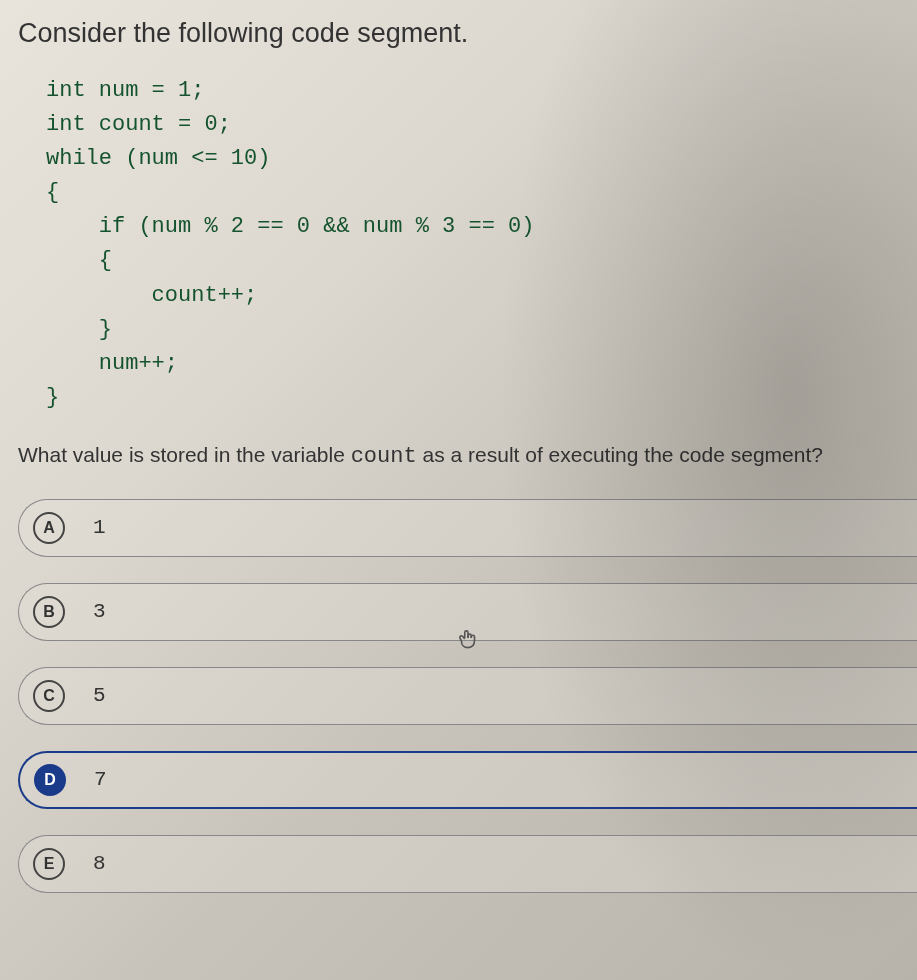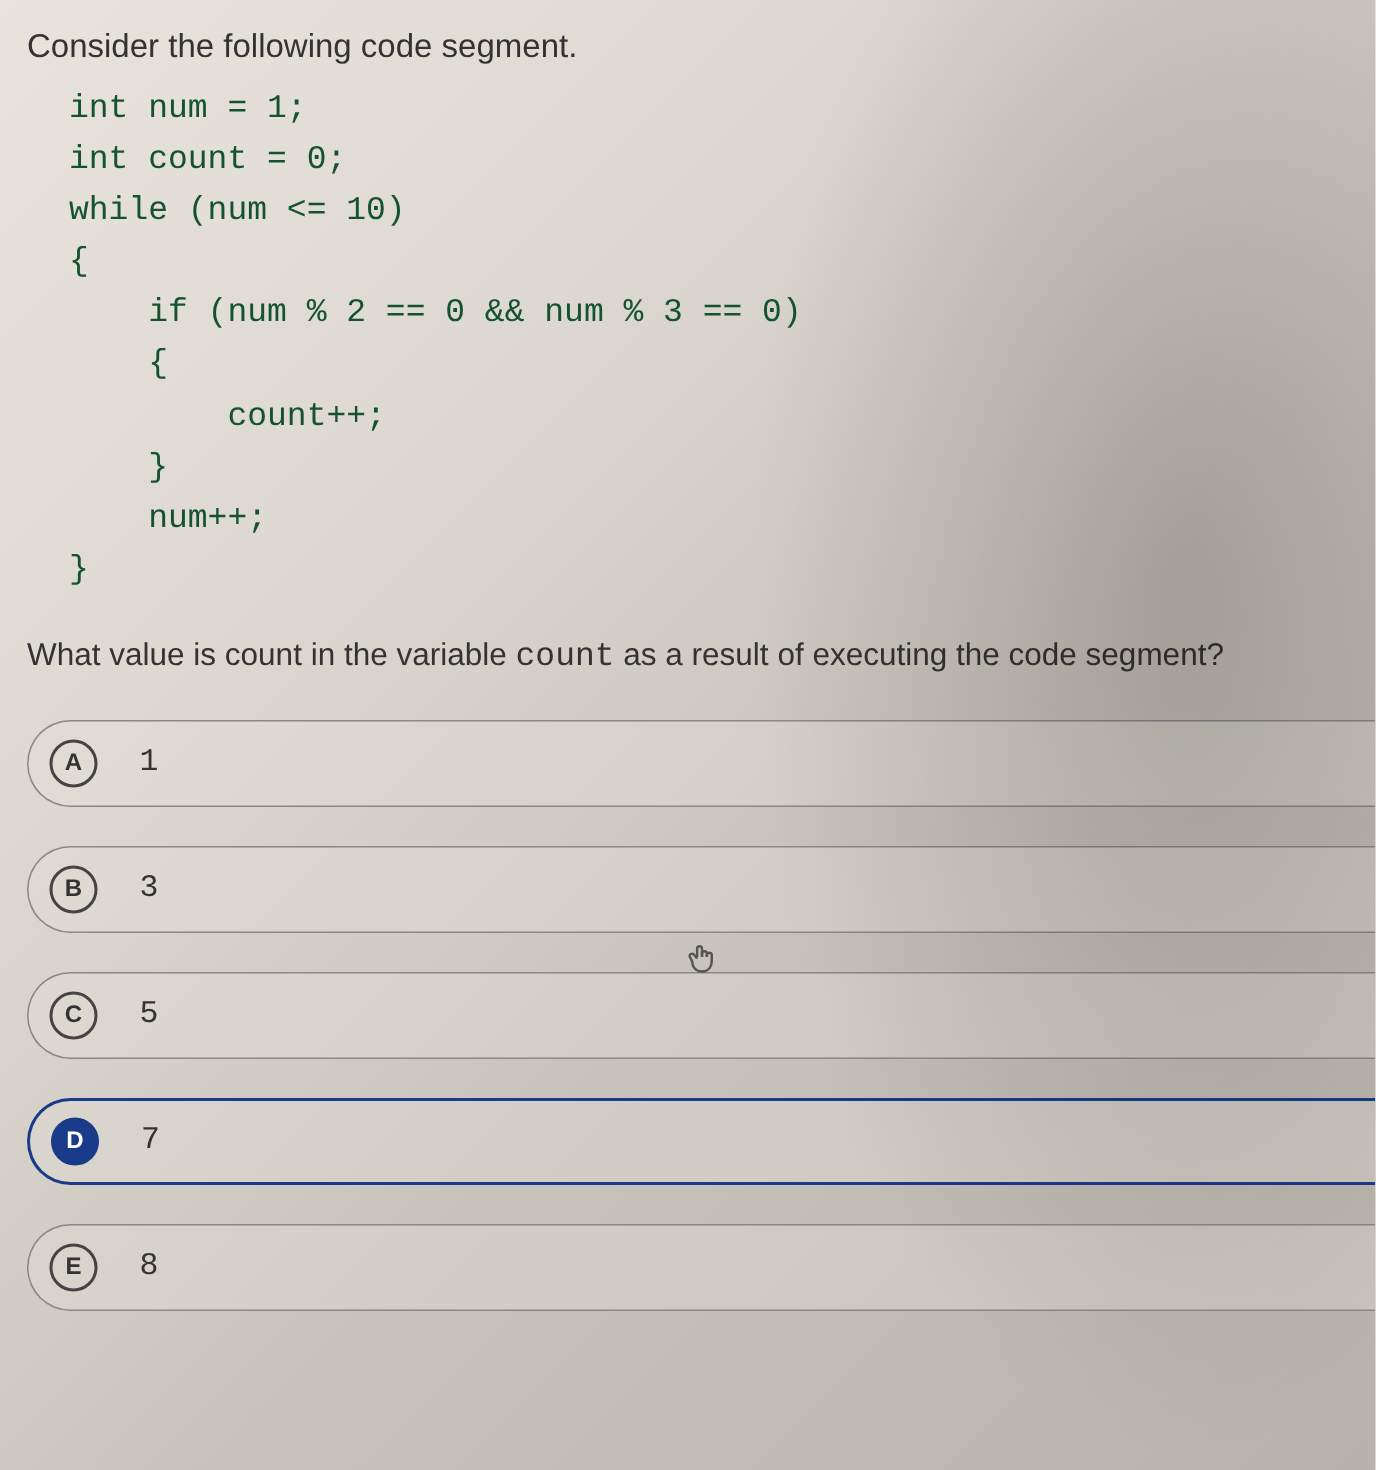--- a/index.html
+++ b/index.html
@@ -7,23 +7,23 @@
       width: 917px;
       height: 980px;
       background: linear-gradient(135deg, #e8e4dc 0%, #ddd8d0 30%, #c8c3ba 60%, #b8b3aa 100%);
       font-family: Arial, Helvetica, sans-serif;
       color: #2a2a2a;
       padding: 18px 0 0 18px;
       position: relative;
       overflow: hidden;
     }
     .question-intro {
-      font-size: 22px;
+      font-size: 27px;
       color: #333;
-      margin-bottom: 12px;
+      margin-bottom: 25px;
     }
     .code-block {
       font-family: 'Courier New', Courier, monospace;
       font-size: 22px;
       line-height: 1.55;
       color: #14532d;
       margin-left: 28px;
       margin-bottom: 28px;
       white-space: pre;
     }
@@ -111,21 +111,21 @@
 while (num &lt;= 10)
 {
     if (num % 2 == 0 &amp;&amp; num % 3 == 0)
     {
         count++;
     }
     num++;
 }</div>
 
 <div class="question-text">
-  <span>What value is count in the variable </span><span class="mono">count</span><span> as a result of executing the code segment?</span>
+  <span>What value is stored in the variable </span><span class="mono">count</span><span> as a result of executing the code segment?</span>
 </div>
 
 <div class="options">
   <div class="option">
     <div class="circle">A</div>
     <div class="value">1</div>
   </div>
   <div class="option">
     <div class="circle">B</div>
     <div class="value">3</div>

